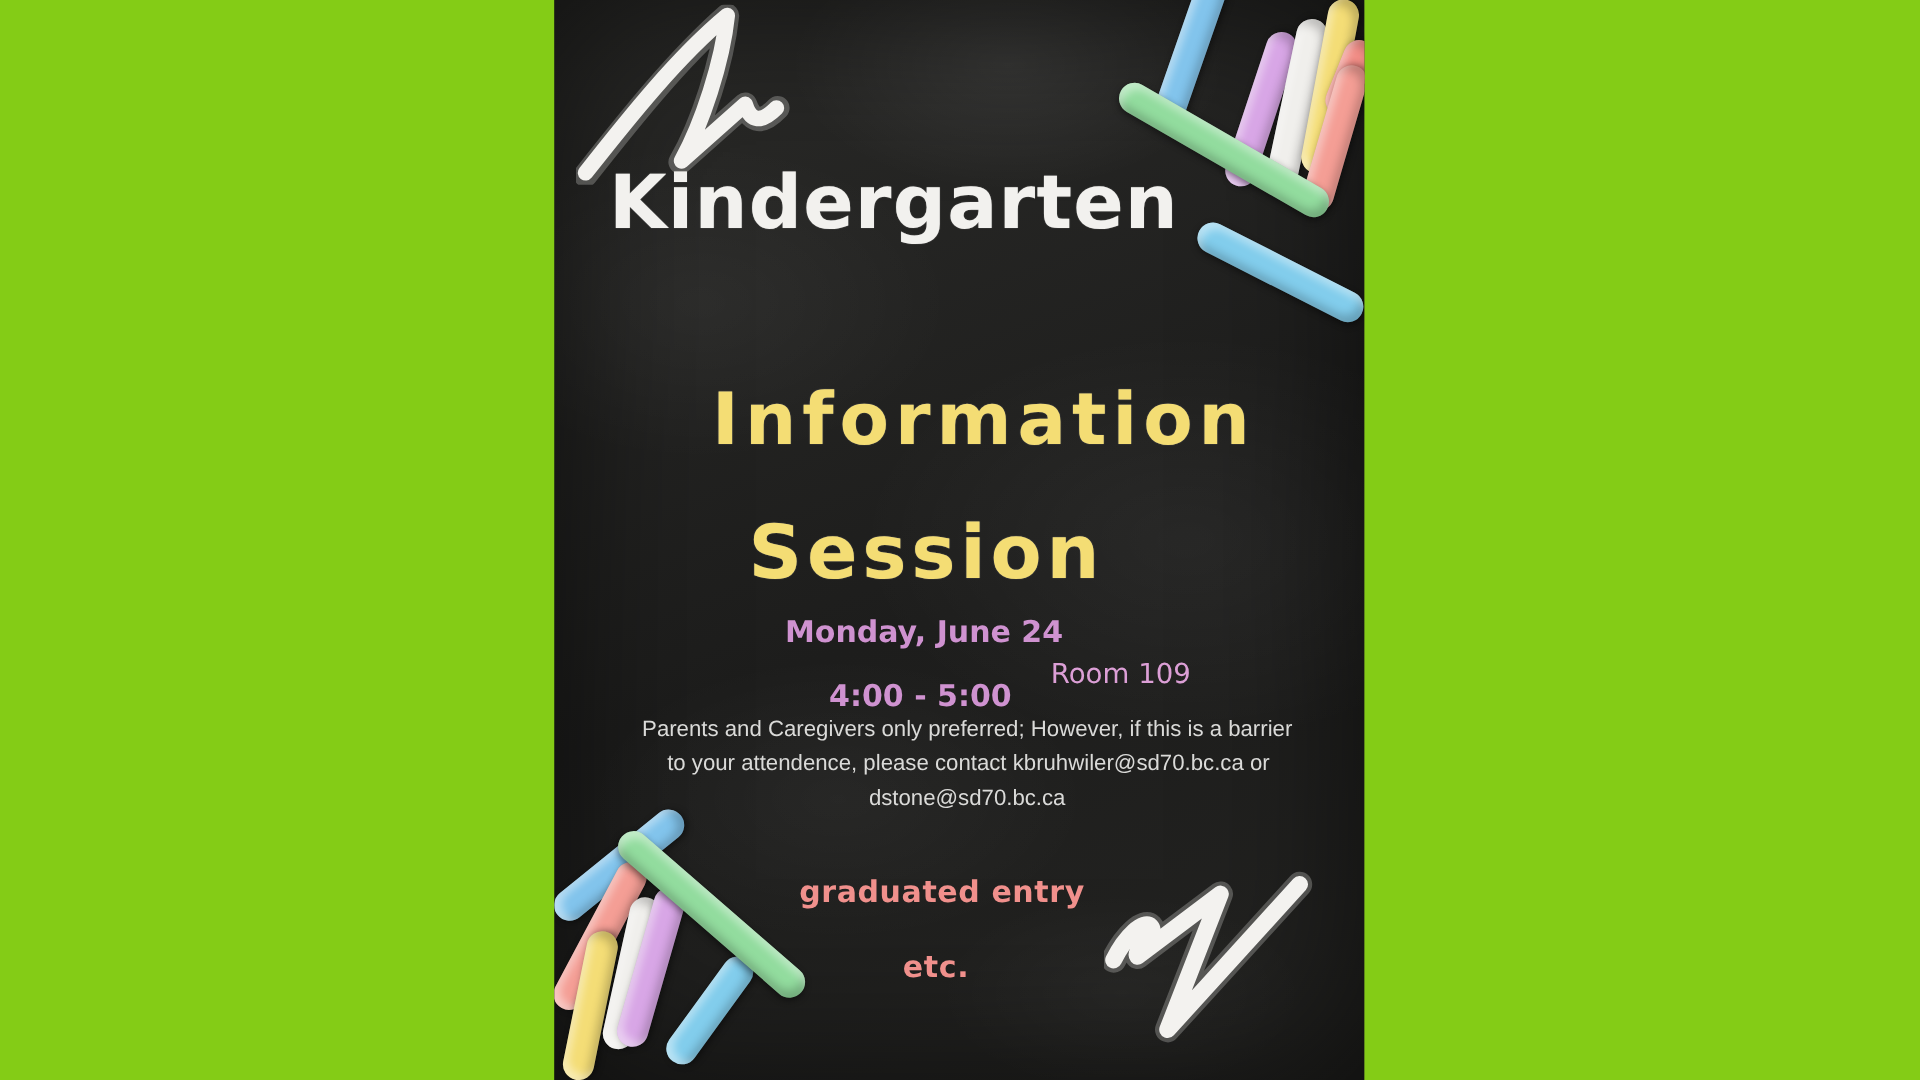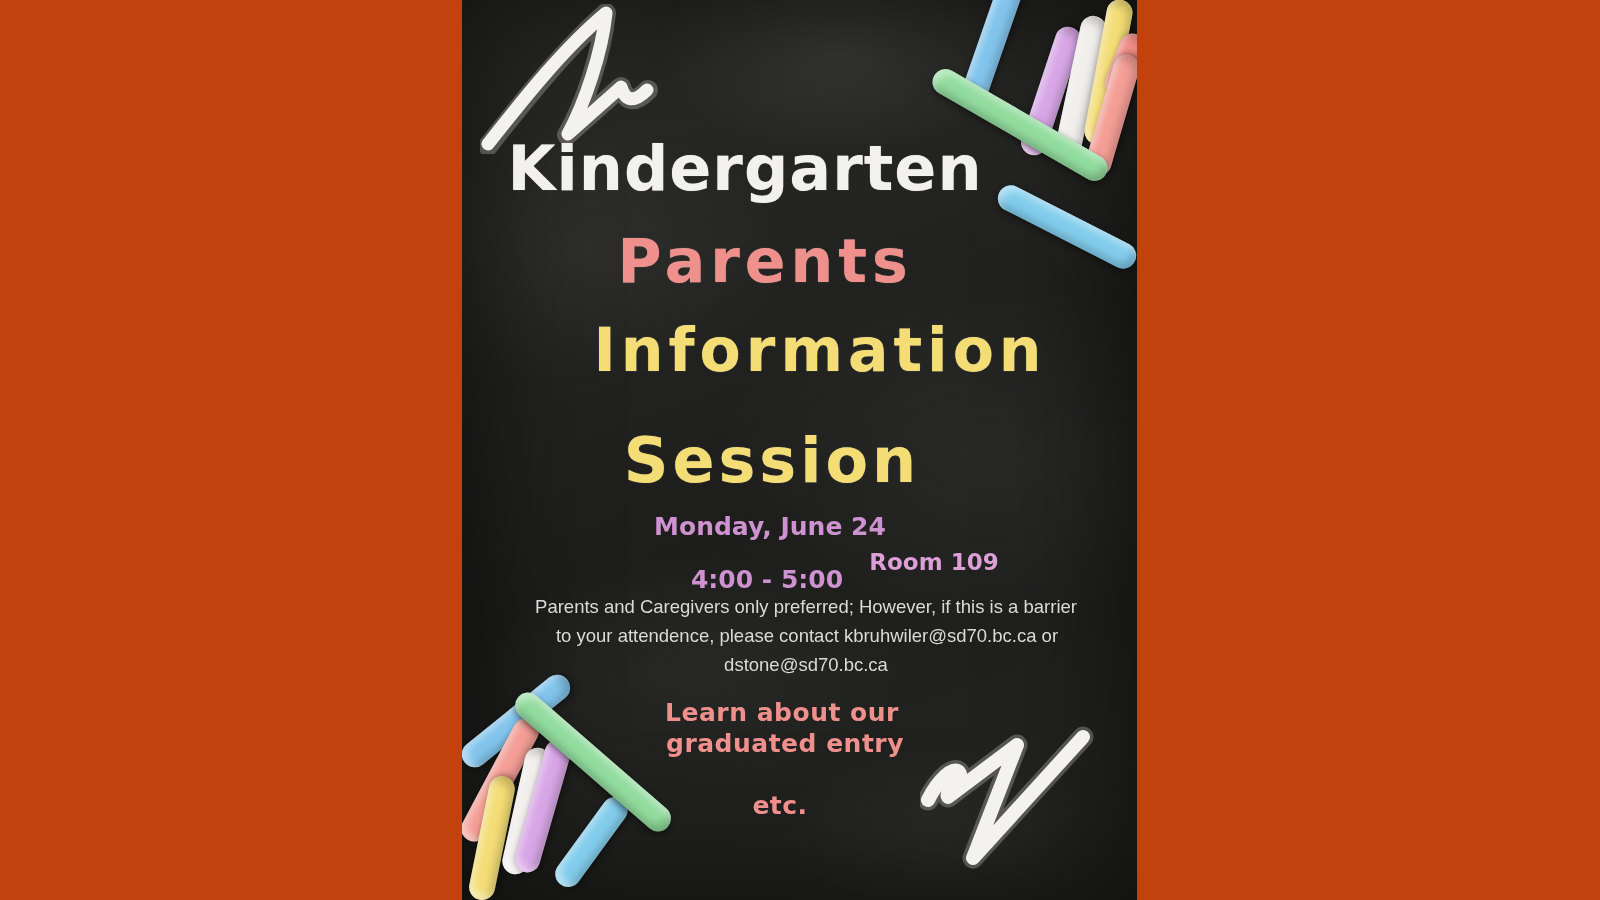--- a/index.html
+++ b/index.html
@@ -1,38 +1,38 @@
 <!DOCTYPE html>
 <html><head>
 <meta charset="utf-8">
 <style>
   html,body{margin:0;padding:0;background:#000;}
   .stage{
-    position:relative;width:1600px;height:900px;background:#c2410c;
+    position:relative;width:1600px;height:900px;background:#84cc16;
     overflow:hidden;font-family:"DejaVu Sans",sans-serif;
   }
   .flyer{
     position:absolute;left:462px;top:0;width:675px;height:900px;overflow:hidden;
     background:
       radial-gradient(ellipse 260px 150px at 56% 6%, rgba(255,255,255,0.08), transparent 70%),
       radial-gradient(ellipse 300px 190px at 18% 28%, rgba(255,255,255,0.045), transparent 70%),
       radial-gradient(ellipse 380px 240px at 78% 50%, rgba(255,255,255,0.05), transparent 72%),
       radial-gradient(ellipse 300px 170px at 35% 74%, rgba(255,255,255,0.04), transparent 70%),
       radial-gradient(ellipse 220px 120px at 70% 92%, rgba(255,255,255,0.035), transparent 70%),
       linear-gradient(160deg,#2b2b29 0%,#1d1d1c 55%,#242422 100%);
     box-shadow:inset 0 0 140px rgba(0,0,0,0.65);
   }
   .line{position:absolute;transform:translateX(-50%);white-space:nowrap;}
   .title{font-weight:700;text-shadow:0 0 1px rgba(255,255,255,0.4);}
   .t1{font-size:62px;letter-spacing:1px;}
   .t2{font-size:60px;letter-spacing:5px;}
   .t3{font-size:60px;letter-spacing:5px;}
   .t4{font-size:62px;letter-spacing:4px;}
   .detail{font-weight:700;font-size:25px;letter-spacing:0;}
-  .room{font-weight:700;font-size:23px;}
+  .room{font-weight:400;font-size:23px;}
   .note-line{font-family:Liberation Sans, sans-serif;font-weight:400;font-size:18.5px;}
   .footer-line{font-weight:700;font-size:25px;letter-spacing:0.5px;}
   .chalk{
     position:absolute;height:26px;border-radius:13px;
     box-shadow:inset 5px 4px 7px rgba(255,255,255,0.45), inset -5px -4px 8px rgba(0,0,0,0.22), 1px 2px 6px rgba(0,0,0,0.45);
   }
   .squiggle{position:absolute;}
   .squiggle path{fill:none;stroke-linecap:round;stroke-linejoin:round;}
   .ghost{opacity:0.25;}
 </style>
@@ -63,30 +63,28 @@
 
     <div class="chalk" style="left: -12px; top: 708px; width: 132px; transform: rotate(-39deg); background-color: rgb(130, 196, 236);"></div>
     <div class="chalk" style="left: -30px; top: 767px; width: 136px; transform: rotate(-62deg); background-color: rgb(244, 158, 149);"></div>
     <div class="chalk" style="left: -33px; top: 825px; width: 126px; transform: rotate(-78.6deg); background-color: rgb(244, 221, 118);"></div>
     <div class="chalk" style="left: 0px; top: 798px; width: 129px; transform: rotate(-77.5deg); background-color: rgb(240, 239, 236);"></div>
     <div class="chalk" style="left: 12px; top: 793px; width: 137px; transform: rotate(-74deg); background-color: rgb(216, 166, 230);"></div>
     <div class="chalk" style="left: 77px; top: 829px; width: 105px; transform: rotate(-54deg); background-color: rgb(130, 205, 236);"></div>
     <div class="chalk" style="left: 32px; top: 749px; width: 198px; transform: rotate(41deg); background-color: rgb(146, 220, 158);"></div>
 
     <div class="line title t1" style="left: 283px; top: 132px; color: rgb(242, 241, 238);">Kindergarten</div>
-    <div class="line title t2" style="left: 303px; top: 226px; color: rgb(240, 144, 140);">Parents</div>
     <div class="line title t3" style="left: 315px; top: 315px; color: rgb(244, 221, 116); margin-left: 43px;">Information</div>
     <div class="line title t4" style="left: 310px; top: 424px; color: rgb(244, 221, 116);">Session</div>
 
     <div class="line detail" style="left: 308px; top: 512px; color: rgb(207, 146, 208);">Monday, June 24</div>
     <div class="line detail" style="left: 305px; top: 546px; color: rgb(207, 146, 208); margin-top: 19px;">4:00 - 5:00</div>
     <div class="line room" style="left: 472px; top: 549px; color: rgb(220, 159, 214);">Room 109</div>
 
     <div class="line note-line" style="left: 344px; top: 596px; color: rgb(218, 218, 216);">Parents and Caregivers only preferred; However, if this is a barrier</div>
     <div class="line note-line" style="left: 345px; top: 625px; color: rgb(218, 218, 216);">to your attendence, please contact kbruhwiler@sd70.bc.ca or</div>
     <div class="line note-line" style="left: 344px; top: 654px; color: rgb(218, 218, 216);">dstone@sd70.bc.ca</div>
 
-    <div class="line footer-line" style="left: 320px; top: 698px; color: rgb(240, 144, 140);">Learn about our</div>
     <div class="line footer-line" style="left: 323px; top: 729px; color: rgb(240, 144, 140);">graduated entry</div>
     <div class="line footer-line" style="left: 318px; top: 791px; color: rgb(240, 144, 140);">etc.</div>
 
   </div>
 </div>
 
 </body></html>

